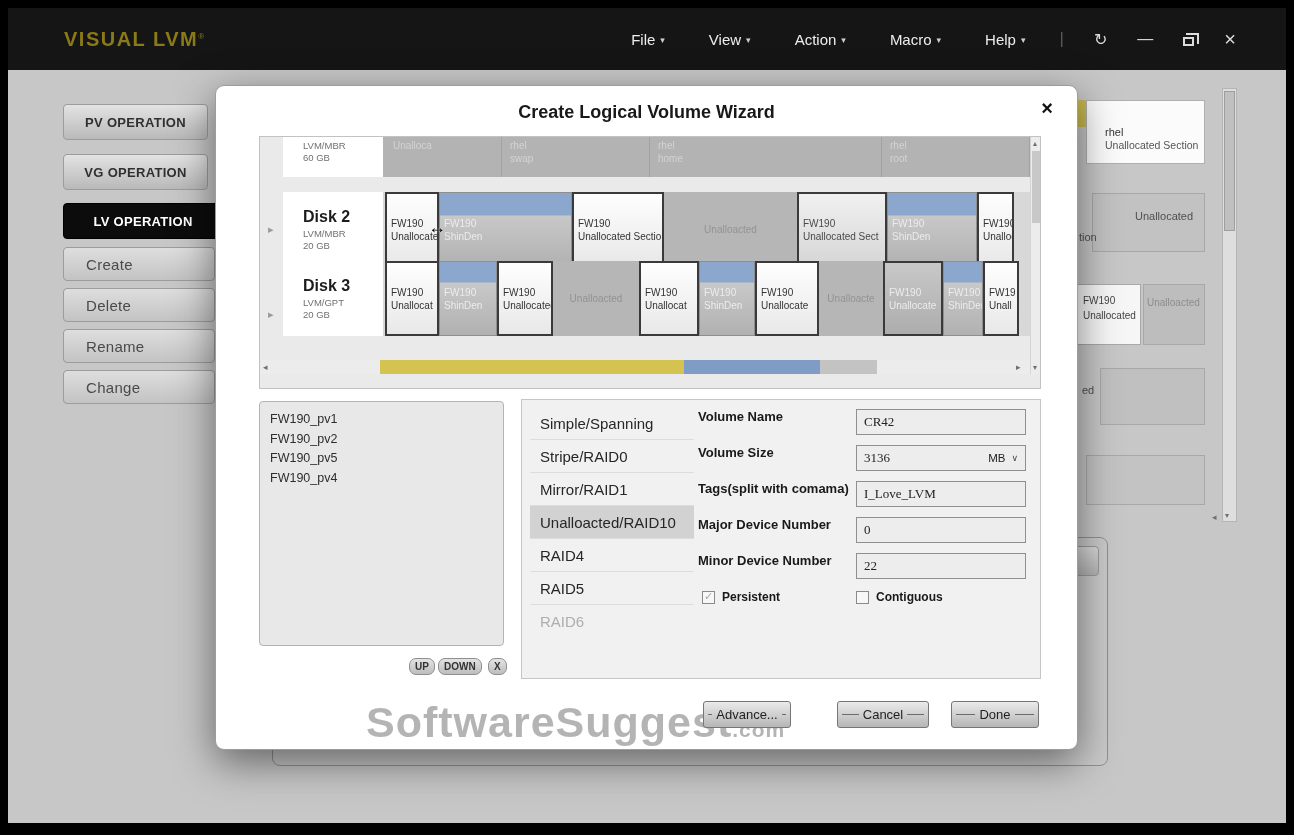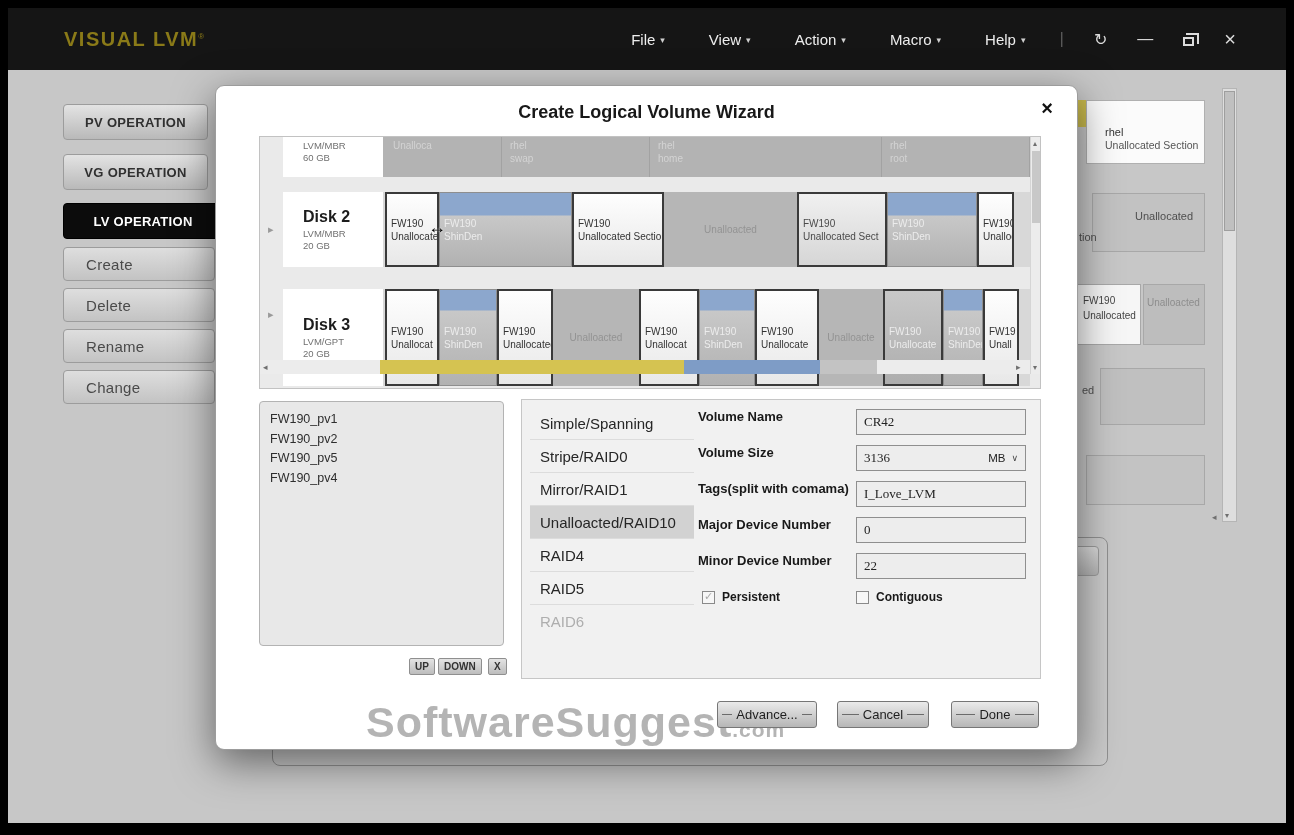--- a/index.html
+++ b/index.html
@@ -58,21 +58,21 @@
          box-shadow:0 12px 40px rgba(0,0,0,.5)}
   .m-title{position:absolute;top:16px;left:0;width:100%;text-align:center;font-size:18px;font-weight:600;color:#181818}
   .m-close{position:absolute;right:24px;top:11px;font-size:20px;font-weight:700;color:#101010;cursor:default}
 
   
   .dpanel{position:absolute;left:43px;top:50px;width:782px;height:253px;background:#eaeaea;border:1px solid #c2c2c2;overflow:hidden}
   .tri{position:absolute;left:8px;font-size:11px;color:#9a9a9a}
   .card{position:absolute;left:23px;width:747px;background:#fff;display:flex;overflow:hidden}
   .card1{top:0;height:40px}
   .card2{top:55px;height:75px}
-  .card3{top:152px;height:97px}
+  .card3{top:124px;height:75px}
   .dlabel{flex:0 0 100px;display:flex;flex-direction:column;justify-content:center;padding-left:20px;background:#fff}
   .card1 .dlabel{justify-content:flex-start;padding-top:3px}
   .dname{font-size:16px;font-weight:700;color:#1c1c1c;margin-bottom:2px}
   .dmeta{font-size:9.5px;color:#707070;line-height:12px}
   .dblocks{flex:1;display:flex;background:#d8d8d8;padding-left:2px;overflow:hidden}
   .card1 .dblocks{background:#b3b3b3}
   .blk{height:100%;flex:0 0 auto;display:flex;flex-direction:column;justify-content:center;padding-left:4px;overflow:hidden;white-space:nowrap}
   .bt,.bl{font-size:10px;line-height:13px}
   .sel{background:linear-gradient(#fefefe,#e8e8e8);border:2px solid #3a3a3a;color:#333}
   .lt{background:linear-gradient(#f0f0f0,#d6d6d6);border:2px solid #3a3a3a;color:#4a4a4a}
@@ -88,21 +88,21 @@
   .hs-blue{left:424px;width:136px;background:#7e9cc6}
   .hs-thumb{left:560px;width:57px;background:#c3c3c3}
   .hs-arrow{position:absolute;top:2px;font-size:9px;color:#6f6f6f}
   .vscroll{position:absolute;left:770px;top:0;width:12px;height:237px;background:#ececec;border-left:1px solid #d5d5d5}
   .vs-arrow{position:absolute;left:2px;font-size:8px;color:#6f6f6f}
   .vs-thumb{position:absolute;left:1px;right:1px;top:14px;height:72px;background:#c8c8c8}
 
   
   .pvbox{position:absolute;left:43px;top:315px;width:245px;height:245px;background:#e8e8e8;border:1px solid #b3b3b3;border-radius:4px;padding:8px 10px}
   .pv-item{font-size:12.5px;color:#2e2e2e;line-height:19.5px}
-  .pv-ctl{position:absolute;top:572px;height:17px;background:linear-gradient(#e3e3e3,#bdbdbd);border:1px solid #8f8f8f;border-radius:2px;
+  .pv-ctl{position:absolute;top:572px;height:17px;background:linear-gradient(#e3e3e3,#bdbdbd);border:1px solid #8f8f8f;border-radius:7px;
           font-size:10px;font-weight:700;color:#333;display:flex;align-items:center;justify-content:center;padding:0 5px}
 
   
   .bigpanel{position:absolute;left:305px;top:313px;width:520px;height:280px;background:#f1f1f1;border:1px solid #c6c6c6;border-radius:0}
   .raidlist{position:absolute;left:8px;top:7px;width:164px}
   .raid-item{height:33px;line-height:33px;padding-left:10px;font-size:15px;color:#262626;border-bottom:1px solid #dcdcdc;white-space:nowrap}
   .raid-item.selected{background:#d2d2d2}
   .raid-item.disabled{color:#aeaeae;border-bottom:none}
   .frow{position:absolute;left:176px;width:330px;height:26px;display:flex;align-items:flex-start}
   .flabel{width:158px;font-size:13px;font-weight:600;color:#191919;white-space:nowrap}
@@ -400,21 +400,21 @@
         <span class="cb-gap"></span>
         <span class="cbox"></span>
         <span class="cblabel">Contiguous</span>
       </div>
     </div>
 
     <div class="watermark">
       <span>SoftwareSuggest</span>
         <span class="wm-com">.com</span>
     </div>
-    <div class="fbtn" style="left:501px;width:100px">
+    <div class="fbtn" style="left:487px;width:88px">
         <span>Advance...</span>
       </div>
     <div class="fbtn" style="left:621px;width:92px">
         <span>Cancel</span>
       </div>
     <div class="fbtn" style="left:735px;width:88px">
         <span>Done</span>
       </div>
   </div>
 

